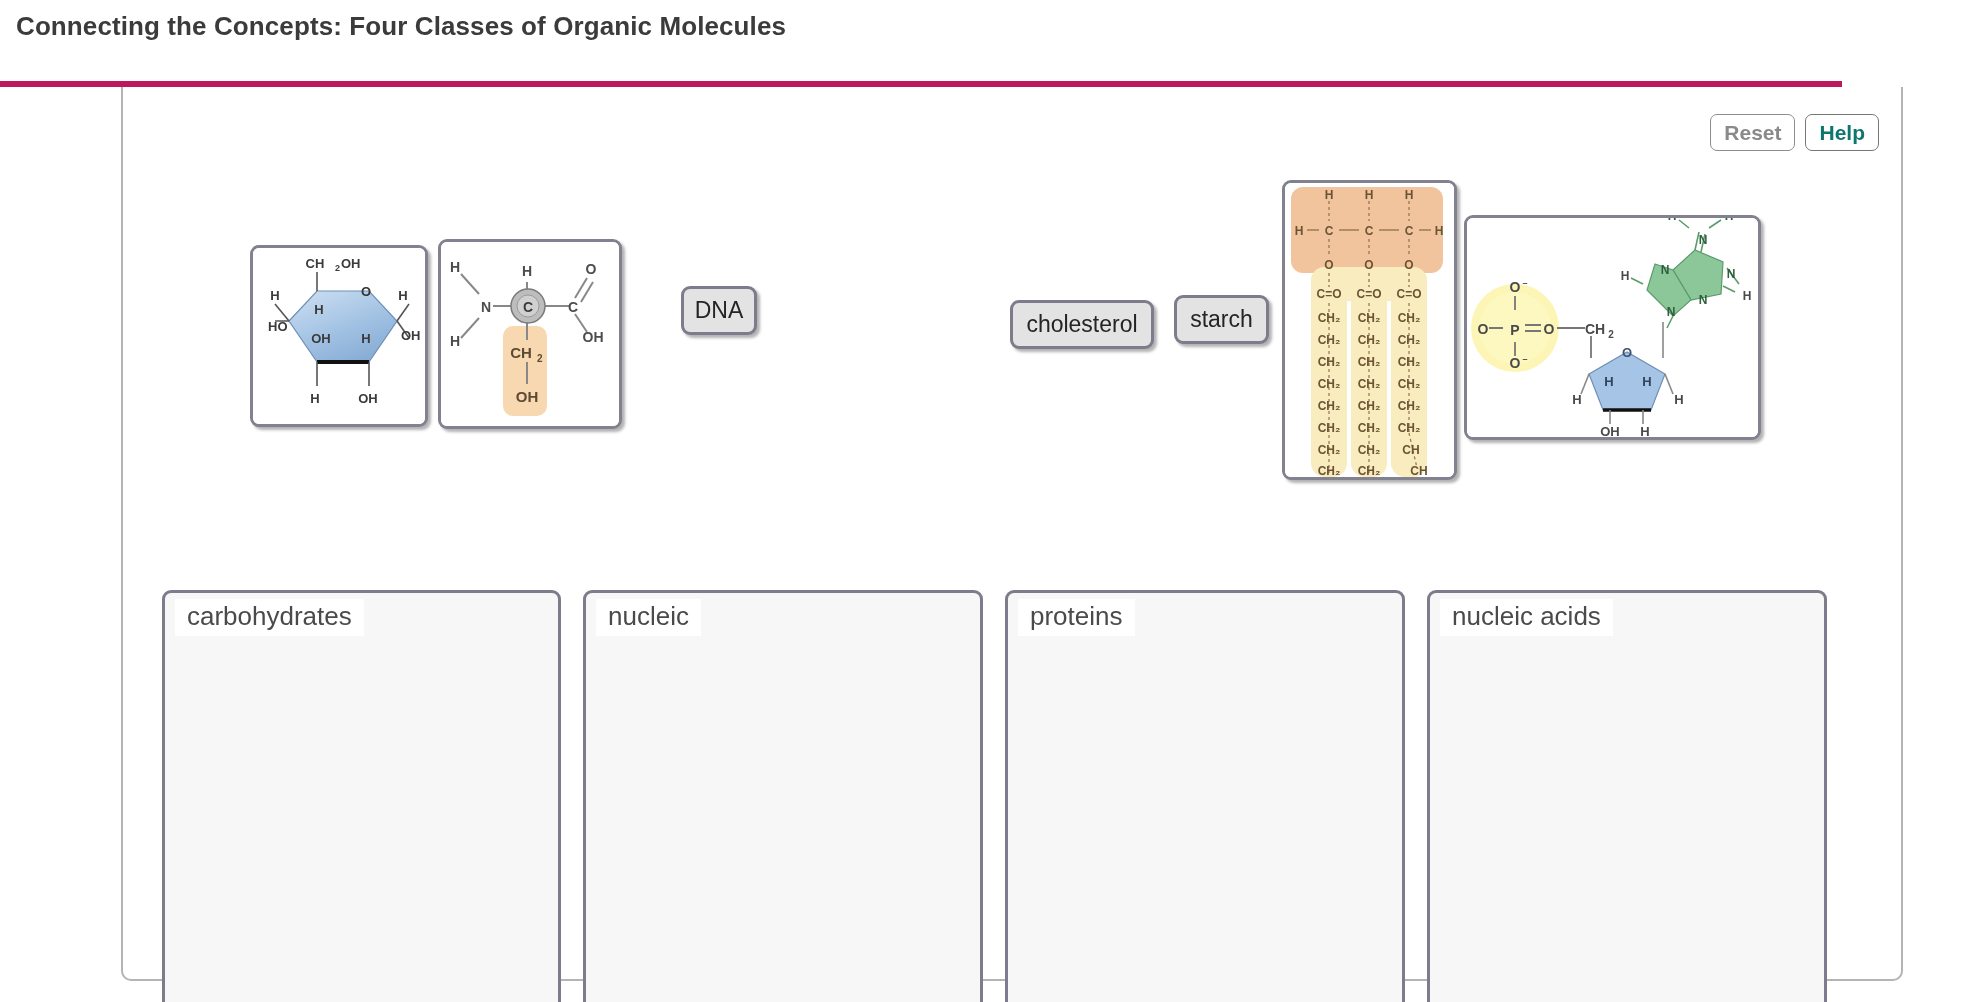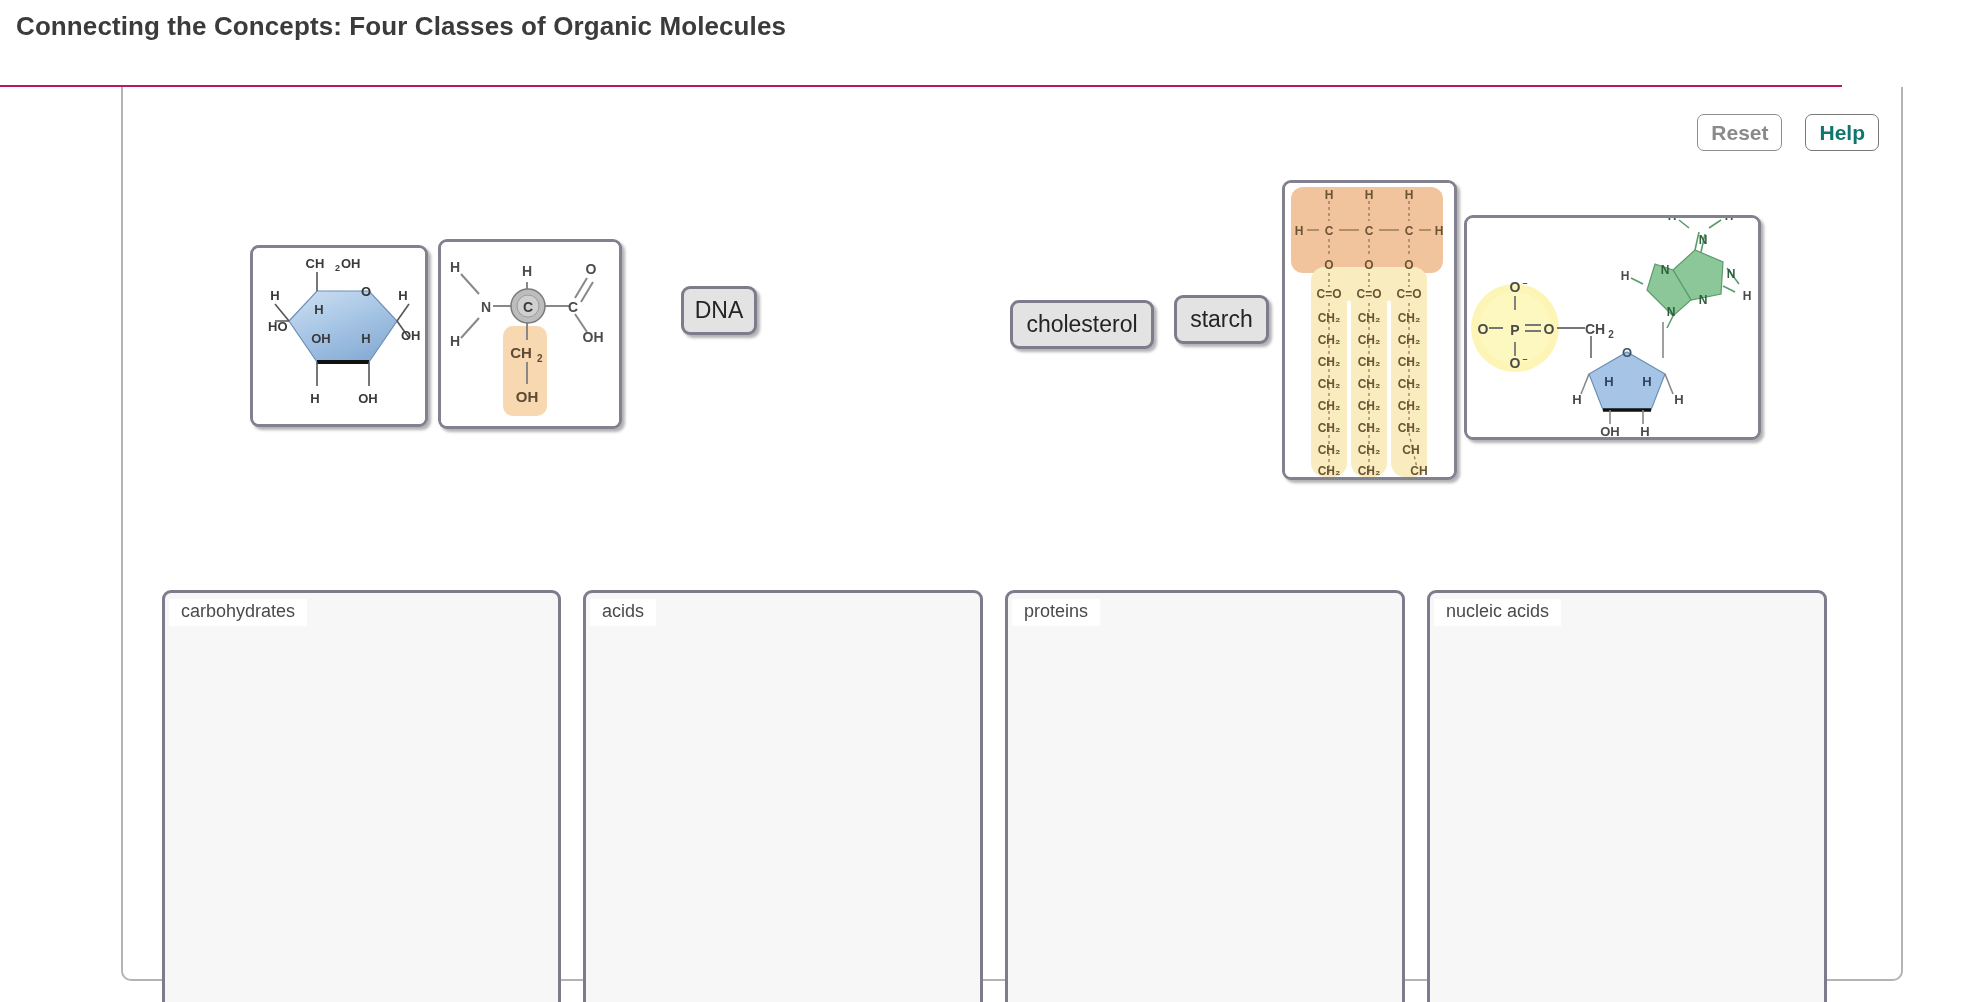--- a/index.html
+++ b/index.html
@@ -15,21 +15,21 @@
     position: relative;
   }
 
   
   .page-header {
     position: absolute;
     left: 0; top: 0;
     width: 1842px;
     height: 87px;
     box-sizing: border-box;
-    border-bottom: 2px solid #be185d;
+    border-bottom: 6px solid #be185d;
   }
   .page-title {
     position: absolute;
     left: 16px;
     top: 11px;
     font-size: 26px;
     font-weight: bold;
     color: #3b3b3b;
     letter-spacing: 0.1px;
     white-space: nowrap;
@@ -48,21 +48,21 @@
     border-radius: 0 0 10px 10px;
     background: #ffffff;
   }
 
   
   .toolbar {
     position: absolute;
     right: 22px;
     top: 27px;
     display: flex;
-    gap: 23px;
+    gap: 10px;
     align-items: center;
   }
   .tool-btn {
     box-sizing: border-box;
     min-width: 54px;
     height: 37px;
     padding: 0 13px;
     border: 1px solid #8d8d8d;
     border-radius: 7px;
     background: #ffffff;
@@ -128,25 +128,25 @@
     position: absolute;
     box-sizing: border-box;
     top: 503px;
     height: 422px;
     background: #f7f7f7;
     border: 3px solid #7c7c8c;
     border-radius: 9px;
   }
   .dropzone-label {
     position: absolute;
-    left: 4px;
+    left: 10px;
     top: 6px;
     padding: 2px 12px 4px 12px;
     background: #ffffff;
-    font-size: 18px;
+    font-size: 26px;
     color: #4a4a4a;
     white-space: nowrap;
   }
 </style>
 </head>
 <body>
 
 <div class="page-header">
   <div class="page-title">Connecting the Concepts: Four Classes of Organic Molecules</div>
 </div>
@@ -413,21 +413,21 @@
       </svg>
     </div>
 
   </div>
 
   <div class="dropzone" style="left:39px; width:399px;">
     <div class="dropzone-label">carbohydrates</div>
   </div>
 
   <div class="dropzone" style="left:460px; width:400px;">
-    <div class="dropzone-label">acids</div>
+    <div class="dropzone-label">nucleic</div>
   </div>
 
   <div class="dropzone" style="left:882px; width:400px;">
     <div class="dropzone-label">proteins</div>
   </div>
 
   <div class="dropzone" style="left:1304px; width:400px;">
     <div class="dropzone-label">nucleic acids</div>
   </div>
 

